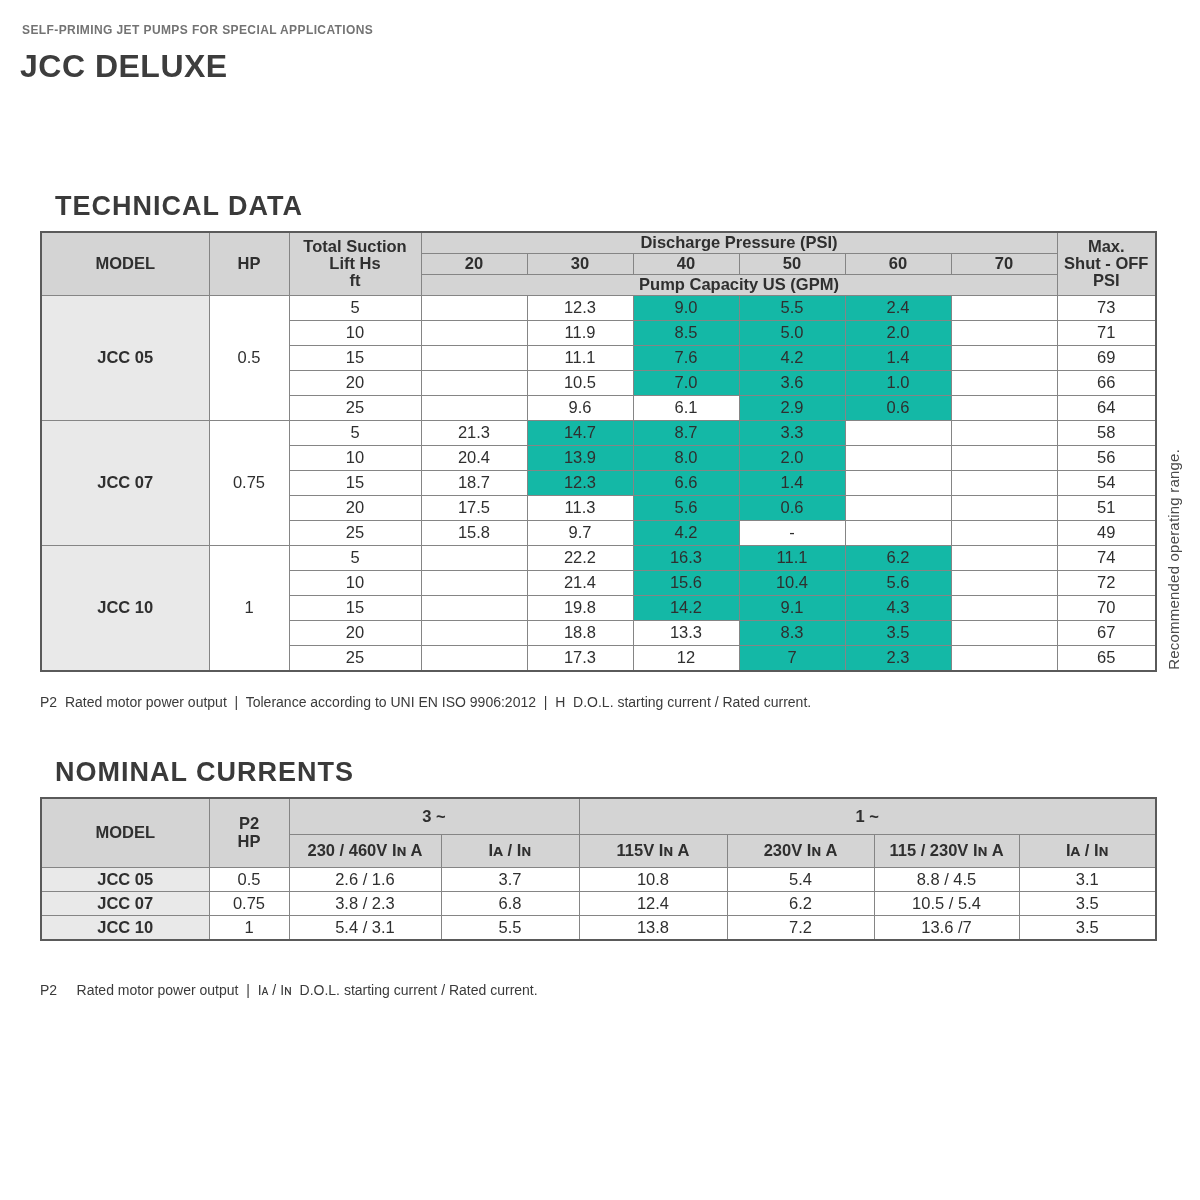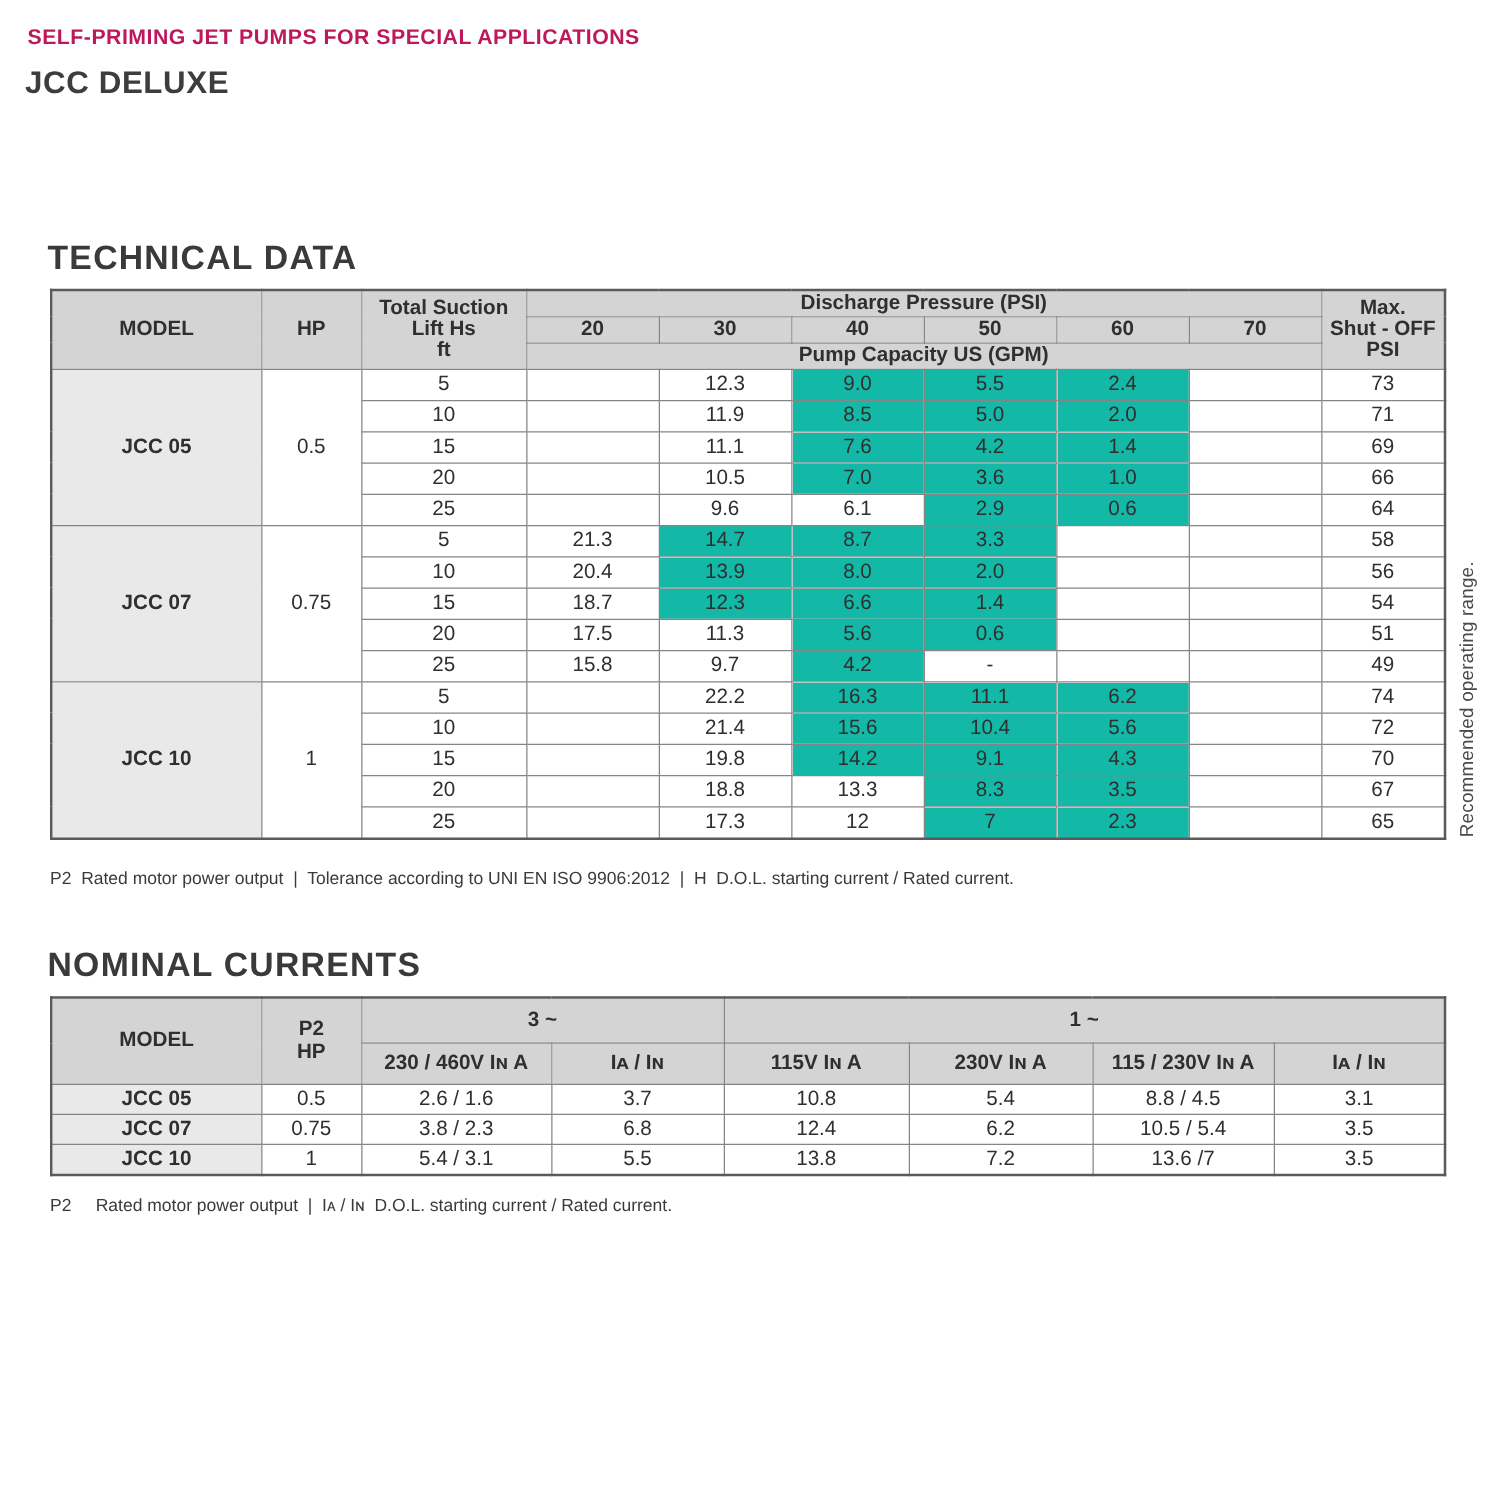--- a/index.html
+++ b/index.html
@@ -2,29 +2,29 @@
 <html><head>
 <meta charset="utf-8">
 <style>
   html,body{margin:0;padding:0;}
   body{
     width:1200px;height:1200px;background:#ffffff;
     font-family:"Liberation Sans","DejaVu Sans",sans-serif;
     color:#2f2f2f;overflow:hidden;
   }
   .eyebrow{
-    margin:20px 0 0 22px;font-size:17px;line-height:20px;
-    font-weight:bold;letter-spacing:0.4px;color:#be185d;
+    margin:20px 0 0 22px;font-size:12px;line-height:20px;
+    font-weight:bold;letter-spacing:0.4px;color:#737373;
   }
   .brand-title{
-    margin:6px 0 0 20px;font-size:25px;line-height:40px;
+    margin:6px 0 0 20px;font-size:32px;line-height:40px;
     font-weight:bold;letter-spacing:0.5px;color:#3d3d3d;
   }
   .section-heading{
-    margin:0 0 0 38px;font-size:27px;line-height:32px;
+    margin:0 0 0 55px;font-size:27px;line-height:32px;
     font-weight:bold;letter-spacing:1px;color:#3a3a3a;
   }
   #tech-heading{margin-top:104px;}
   #nom-heading{margin-top:44px;}
   .table-wrap{position:relative;margin:9px 0 0 40px;width:1115px;}
   table{border-collapse:collapse;table-layout:fixed;width:1115px;border:2px solid #5a5a5a;}
   th,td{
     border:1px solid #858585;text-align:center;vertical-align:middle;
     padding:0 4px;font-size:16.5px;line-height:1.05;overflow:hidden;
   }
@@ -34,21 +34,21 @@
   .tech-table tbody td{height:24px;}
   .nom-table thead tr.phase-row{height:37px;}
   .nom-table thead tr.volt-row{height:33px;}
   .nom-table tbody td{height:23px;}
   td.model-cell{background:#e9e9e9;font-weight:bold;}
   td.green{background:#14b8a6;}
   .footnote{
     margin:21px 0 0 40px;font-size:14px;color:#3a3a3a;
     white-space:pre-wrap;line-height:19px;
   }
-  #nom-footnote{margin-top:14px;}
+  #nom-footnote{margin-top:40px;}
   .side-note{
     position:absolute;right:-27px;bottom:2px;
     writing-mode:vertical-rl;transform:rotate(180deg);
     font-size:15px;color:#4a4a4a;letter-spacing:0.2px;
   }
 </style>
 </head>
 <body>
 
 <div class="eyebrow">SELF-PRIMING JET PUMPS FOR SPECIAL APPLICATIONS</div>

